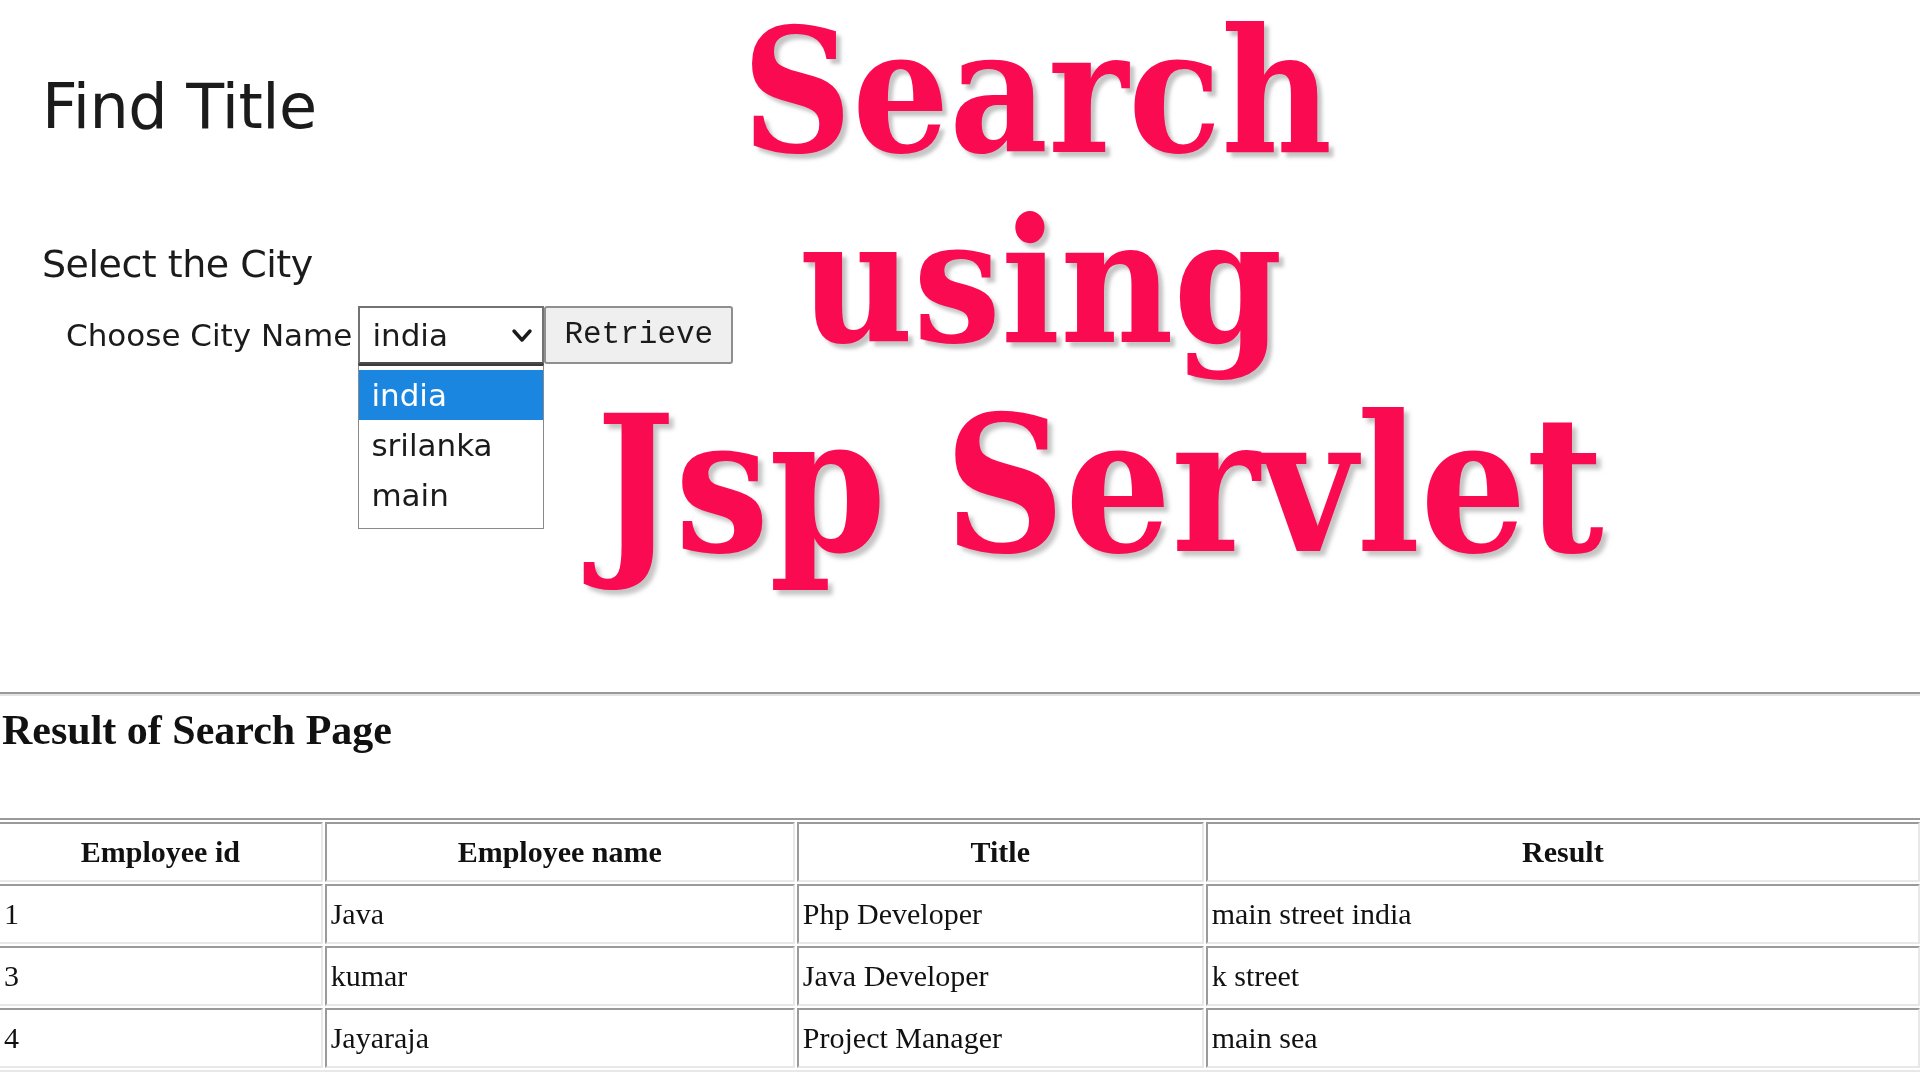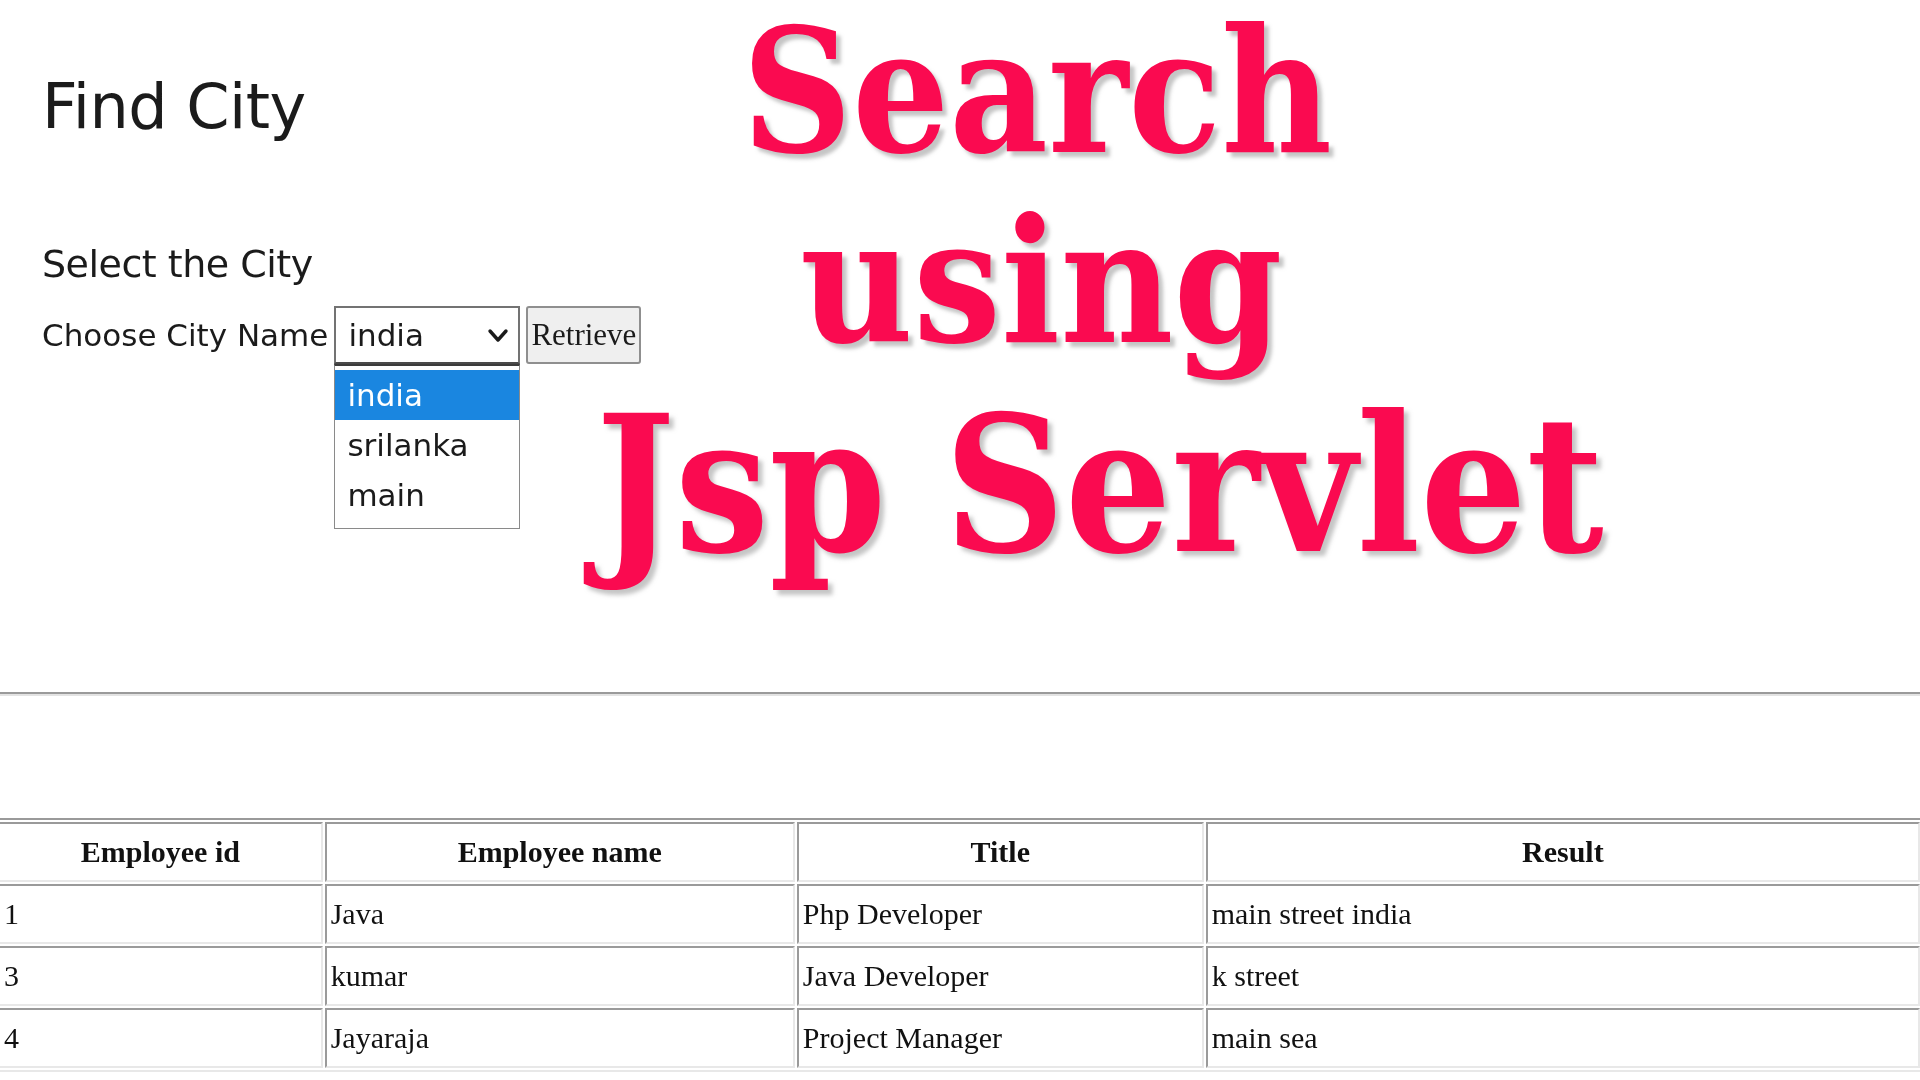--- a/index.html
+++ b/index.html
@@ -57,20 +57,21 @@
     height: 60px;
   }
 
   .choose-label {
     font-family: "DejaVu Sans", sans-serif;
     font-size: 31px;
     color: #1b1b1b;
     line-height: 58px;
     white-space: nowrap;
     margin-right: 6px;
+    margin-left: 24px;
   }
 
   
   .select-wrap {
     position: relative;
     width: 186px;
   }
 
   .select-box {
     box-sizing: border-box;
@@ -116,28 +117,28 @@
     height: 50px;
     padding-left: 12px;
     white-space: nowrap;
   }
   .option.selected {
     background: #1a86e0;
     color: #ffffff;
   }
 
   .retrieve-btn {
-    margin-left: 6px;
+    margin-left: 0;
     box-sizing: border-box;
     height: 58px;
-    padding: 0 3px;
+    padding: 0 18px;
     background: #efefef;
     border: 2px solid #8f8f8f;
     border-radius: 3px;
-    font-family: Liberation Serif, serif;
+    font-family: Liberation Mono, monospace;
     font-size: 31px;
     color: #1b1b1b;
     line-height: 52px;
     white-space: nowrap;
     cursor: default;
   }
 
   
   .page-hr {
     position: absolute;
@@ -233,21 +234,21 @@
     top: 390px;
     font-size: 176px;
     transform: scaleX(0.95) scaleY(1.08);
   }
 </style>
 </head>
 <body>
 
 <div id="page">
 
-  <h1 class="h1-find">Find City</h1>
+  <h1 class="h1-find">Find Title</h1>
 
   <h2 class="h2-select">Select the City</h2>
 
   <div class="form-row">
 
     <span class="choose-label">Choose City Name</span>
 
     <div class="select-wrap">
 
       <div class="select-box">
@@ -266,20 +267,21 @@
       </div>
 
     </div>
 
     <button class="retrieve-btn">Retrieve</button>
 
   </div>
 
   <hr class="page-hr">
 
+  <div class="result-title">Result of Search Page</div>
 
   <table class="result-table">
     <thead>
       <tr>
         <th class="col-id">Employee id</th>
         <th class="col-name">Employee name</th>
         <th class="col-title">Title</th>
         <th class="col-addr">Result</th>
       </tr>
     </thead>

